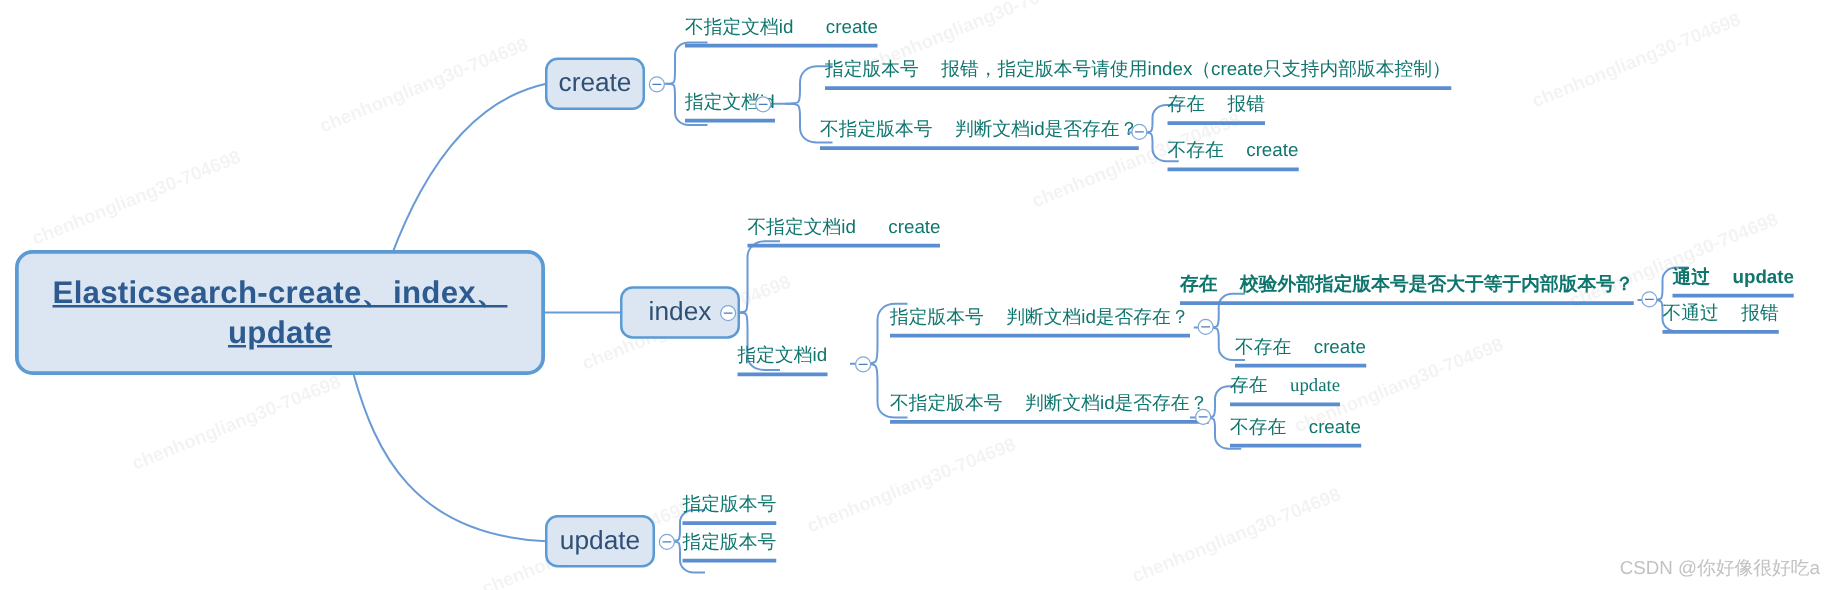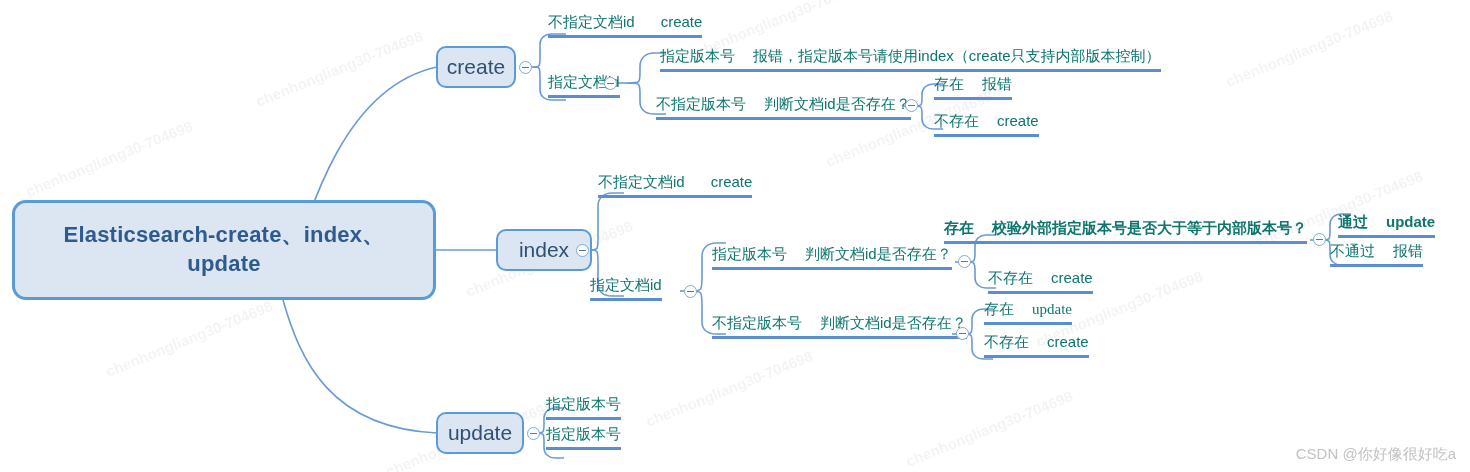--- a/index.html
+++ b/index.html
@@ -56,24 +56,25 @@
     color: #2e5b8f;
     display: flex;
     align-items: center;
     justify-content: center;
     text-align: center;
     line-height: 1.3;
   }
   .node-root {
     border-width: 3px;
     border-radius: 14px;
-    font-size: 22px;
+    font-size: 25px;
     font-weight: 700;
     letter-spacing: .2px;
     padding: 19px 14px;
+    text-decoration: underline;
   }
   .node-branch {
     font-size: 21px;
     font-weight: 400;
     color: #2f4f74;
   }
 
   
   .item {
     position: absolute;

